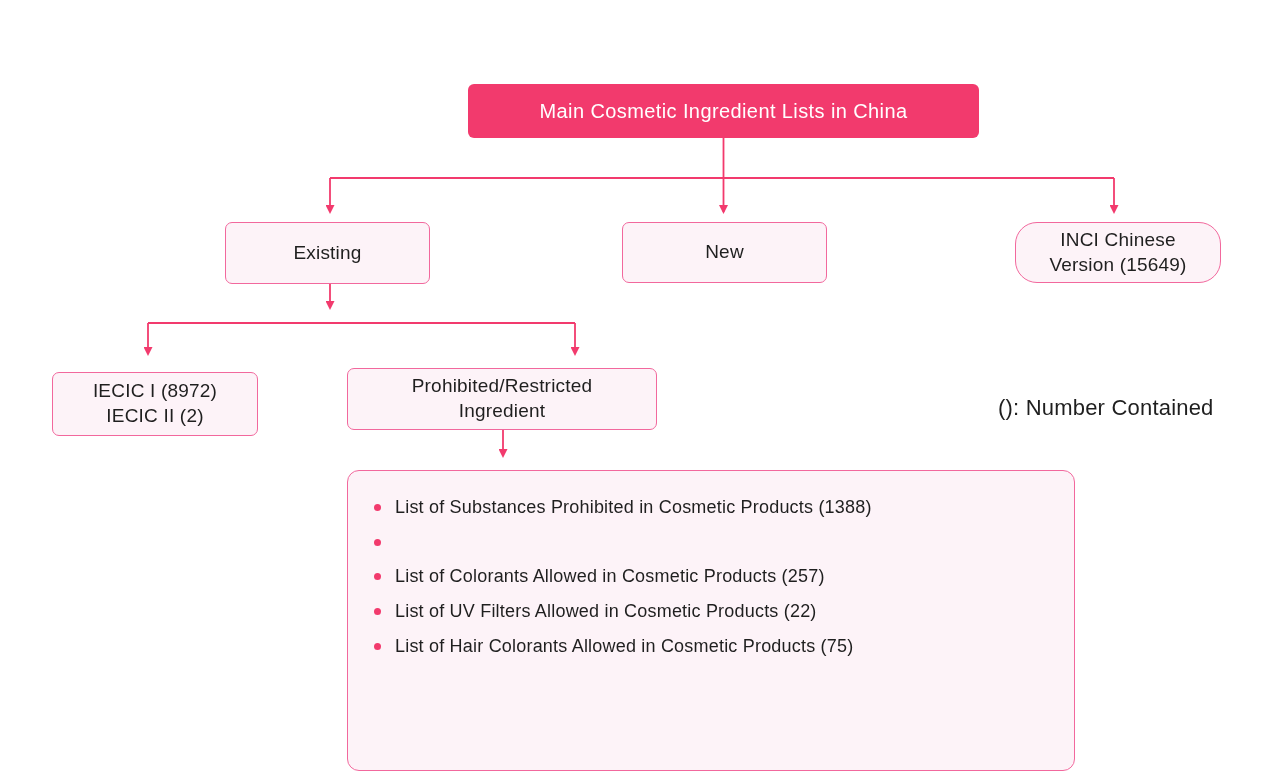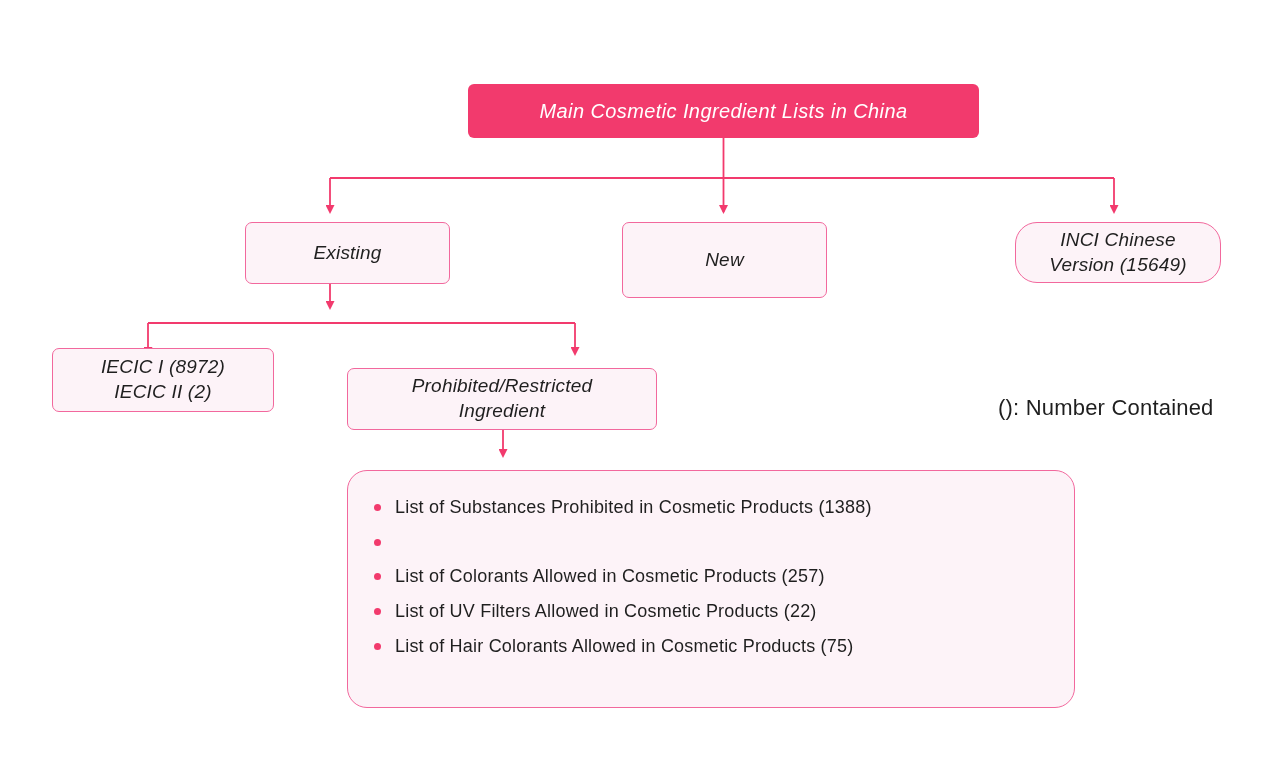--- a/index.html
+++ b/index.html
@@ -24,57 +24,56 @@
   }
   .node {
     position: absolute;
     box-sizing: border-box;
     display: flex;
     flex-direction: column;
     justify-content: center;
     text-align: center;
     border-radius: 7px;
     line-height: 1.3;
-    font-style: italic;
   }
   .node-root {
     left: 468px; top: 84px; width: 511px; height: 54px;
     background: var(--accent, #F23A6D);
     color: #ffffff;
     font-size: 20px;
     font-weight: 500;
     letter-spacing: 0.4px;
     border-radius: 6px;
   }
   .node-light {
     background: var(--box-fill, #FDF3F8);
     border: 1.5px solid var(--box-border, #F2689D);
     font-size: 19px;
     letter-spacing: 0.2px;
   }
-  .node-existing { left: 225px; top: 222px; width: 205px; height: 62px; margin-left: 20px; }
-  .node-new      { left: 622px; top: 222px; width: 205px; height: 76px; }
+  .node-existing { left: 225px; top: 222px; width: 205px; height: 62px; }
+  .node-new      { left: 622px; top: 222px; width: 205px; height: 61px; }
   .node-inci     { left: 1015px; top: 222px; width: 206px; height: 61px; border-radius: 22px; }
-  .node-iecic    { left: 52px;  top: 348px; width: 222px; height: 64px; }
+  .node-iecic    { left: 52px;  top: 372px; width: 206px; height: 64px; }
   .node-prohibited { left: 347px; top: 368px; width: 310px; height: 62px; }
   .legend-note {
     position: absolute;
     left: 998px; top: 395px;
     font-size: 22px;
     letter-spacing: 0.2px;
     white-space: nowrap;
   }
   .list-box {
     position: absolute;
     left: 347px; top: 470px;
-    width: 728px; height: 238px;
+    width: 728px; height: 301px;
     box-sizing: border-box;
     background: var(--box-fill, #FDF3F8);
     border: 1.5px solid var(--box-border, #F2689D);
-    border-radius: 20px;
+    border-radius: 12px;
   }
   .list-box ul {
     list-style: none;
     margin: 0;
     padding: 19px 10px 0 26px;
   }
   .list-box li {
     display: flex;
     align-items: center;
     gap: 14px;

